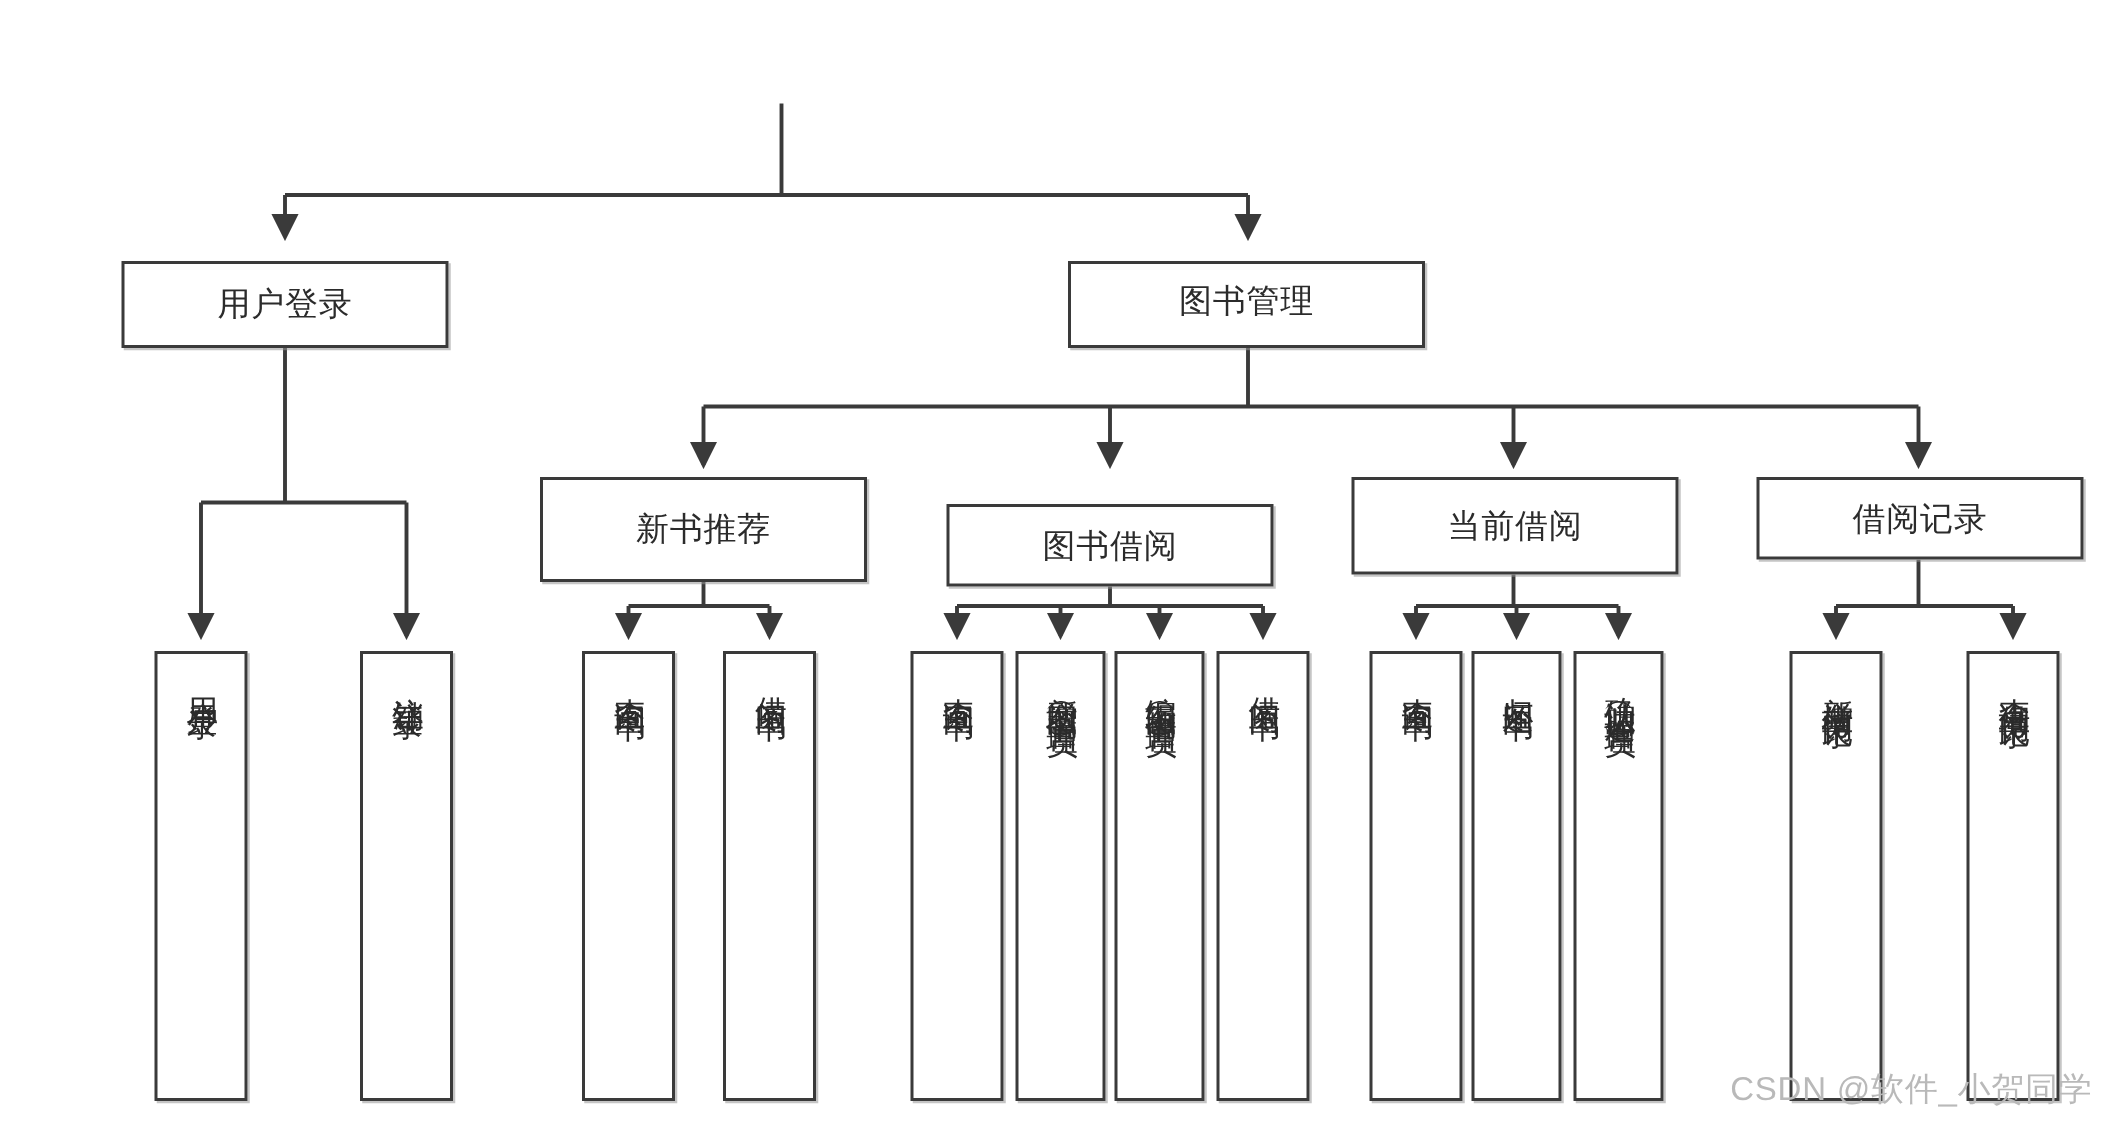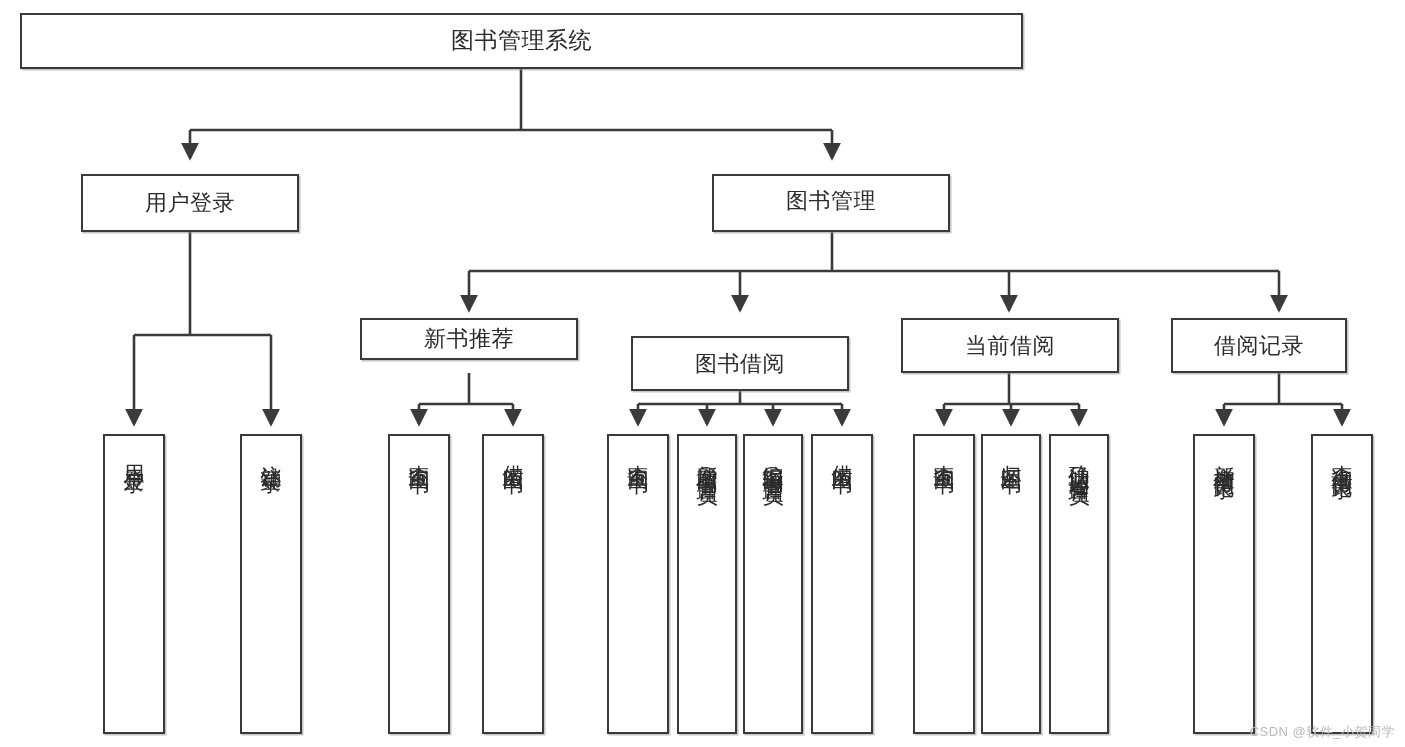--- a/index.html
+++ b/index.html
@@ -59,21 +59,21 @@
     writing-mode: vertical-rl;
     text-orientation: upright;
     letter-spacing: 3px;
     line-height: 1.05;
     white-space: nowrap;
   }
   .watermark {
     position: absolute;
     right: 10px;
     bottom: 6px;
-    font-size: 13px;
+    font-size: 22px;
     color: #b9b9b9;
     letter-spacing: 0.5px;
     user-select: none;
     white-space: nowrap;
   }
 </style>
 </head>
 <body>
 
 <div id="canvas">
@@ -122,41 +122,38 @@
       <path d="M 1079 404 L 1079 424" marker-end="url(#arrow)"></path>
 
       <path d="M 1279 373 L 1279 404"></path>
       <path d="M 1224 404 L 1342 404"></path>
       <path d="M 1224 404 L 1224 424" marker-end="url(#arrow)"></path>
       <path d="M 1342 404 L 1342 424" marker-end="url(#arrow)"></path>
 
     </g>
   </svg>
 
-  <div class="node horiz root" style="left:20px; top:13px; width:1003px; height:56px;">
-    <span class="label">图书管理系统</span>
-  </div>
 
   <div class="node horiz" style="left:81px; top:174px; width:218px; height:58px;">
     <span class="label">用户登录</span>
   </div>
   <div class="node horiz" style="left:712px; top:174px; width:238px; height:58px;font-family:Liberation Mono, monospace;">
     <span class="label">图书管理</span>
   </div>
 
-  <div class="node horiz" style="left:360px; top:318px; width:218px; height:42px;">
+  <div class="node horiz" style="left:360px; top:318px; width:218px; height:70px;">
     <span class="label">新书推荐</span>
   </div>
   <div class="node horiz" style="left:631px; top:336px; width:218px; height:55px;">
     <span class="label">图书借阅</span>
   </div>
-  <div class="node horiz" style="left:901px; top:318px; width:218px; height:55px;">
+  <div class="node horiz" style="left:901px; top:318px; width:218px; height:65px;">
     <span class="label">当前借阅</span>
   </div>
-  <div class="node horiz" style="left:1171px; top:318px; width:176px; height:55px;">
+  <div class="node horiz" style="left:1171px; top:318px; width:218px; height:55px;">
     <span class="label">借阅记录</span>
   </div>
 
   <div class="node vert" style="left:103px; top:434px; width:62px; height:300px;">
     <span class="label">用户登录</span>
   </div>
   <div class="node vert" style="left:240px; top:434px; width:62px; height:300px;">
     <span class="label">注销登录</span>
   </div>
 

